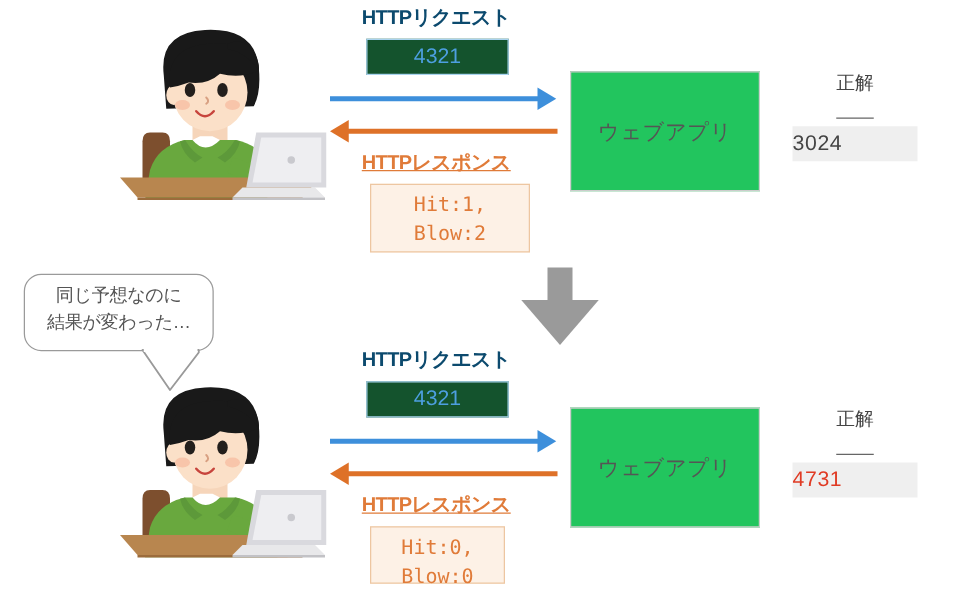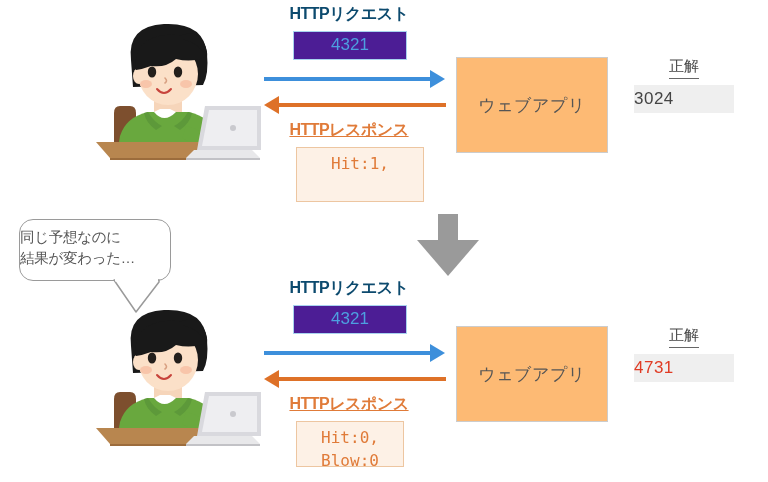--- a/index.html
+++ b/index.html
@@ -21,21 +21,21 @@
     font-weight:700;
     letter-spacing:-0.5px;
     white-space:nowrap;
     text-align:center;
   }
   .lbl-req{color:#0c4a6e;}
   .lbl-res{color:#e07b39;text-decoration:underline;}
 
   
   .box-req{
-    background:#4c1d95;
+    background:#14532d;
     border:1px solid #a8d3ef;
     color:#4d9fe0;
     font-size:17px;
     text-align:center;
     line-height:26px;
     box-sizing:border-box;
   }
   .box-res{
     background:#fdf1e6;
     border:1px solid #edc6a1;
@@ -59,38 +59,38 @@
     border-left:15px solid #3d8fdb;
   }
   .head-left{
     border-top:9px solid transparent;
     border-bottom:9px solid transparent;
     border-right:15px solid #de7128;
   }
 
   
   .webapp{
-    background:#fdba74;
+    background:#22c55e;
     border:1px solid #cccccc;
     box-sizing:border-box;
     display:flex;
     align-items:center;
     justify-content:center;
     color:#555555;
     font-size:17px;
     letter-spacing:0.5px;
   }
 
   
   .ans-label{
     font-size:15px;
     color:#444444;
     text-align:left;
     border-bottom:1px solid #666666;
-    padding-bottom:2px;
+    padding-bottom:18px;
     display:inline-block;
   }
   .ans-wrap{text-align:center;width:120px;}
   .ans-box{
     background:#efefef;
     width:100px;
     margin:6px auto 0 auto;
     text-align:left;
     font-size:17px;
     line-height:28px;
@@ -101,21 +101,21 @@
 
   
   .bubble{
     border:1.5px solid #9a9a9a;
     border-radius:14px;
     background:#ffffff;
     box-sizing:border-box;
     color:#555555;
     font-size:14.5px;
     line-height:21px;
-    text-align:left;
+    text-align:center;
     padding-top:7px;
     letter-spacing:-0.3px;
   }
 
   
   .big-arrow-stem{background:#9a9a9a;}
   .big-arrow-head{
     width:0;height:0;
     border-left:31px solid transparent;
     border-right:31px solid transparent;
@@ -183,20 +183,21 @@
 
   <div class="abs" style="left:264px;top:96px;width:182px;height:18px;">
     <div class="abs arrow-line arrow-orange" style="left:14px;top:7px;width:168px;"></div>
     <div class="abs head head-left" style="left:0;top:0;"></div>
   </div>
 
   <div class="abs lbl lbl-res" style="left:259px;top:120px;width:180px;">HTTPレスポンス</div>
 
   <div class="abs box-res" style="left:296px;top:147px;width:128px;height:55px;">
     <div>Hit:1,</div>
+    <div>Blow:2</div>
   </div>
 
   <div class="abs webapp" style="left:456px;top:57px;width:152px;height:96px;">ウェブアプリ</div>
 
   <div class="abs ans-wrap" style="left:624px;top:57px;">
     <span class="ans-label">正解</span>
     <div class="ans-box ans-normal">3024</div>
   </div>
 
   <div class="abs" style="left:417px;top:214px;width:62px;height:62px;">

